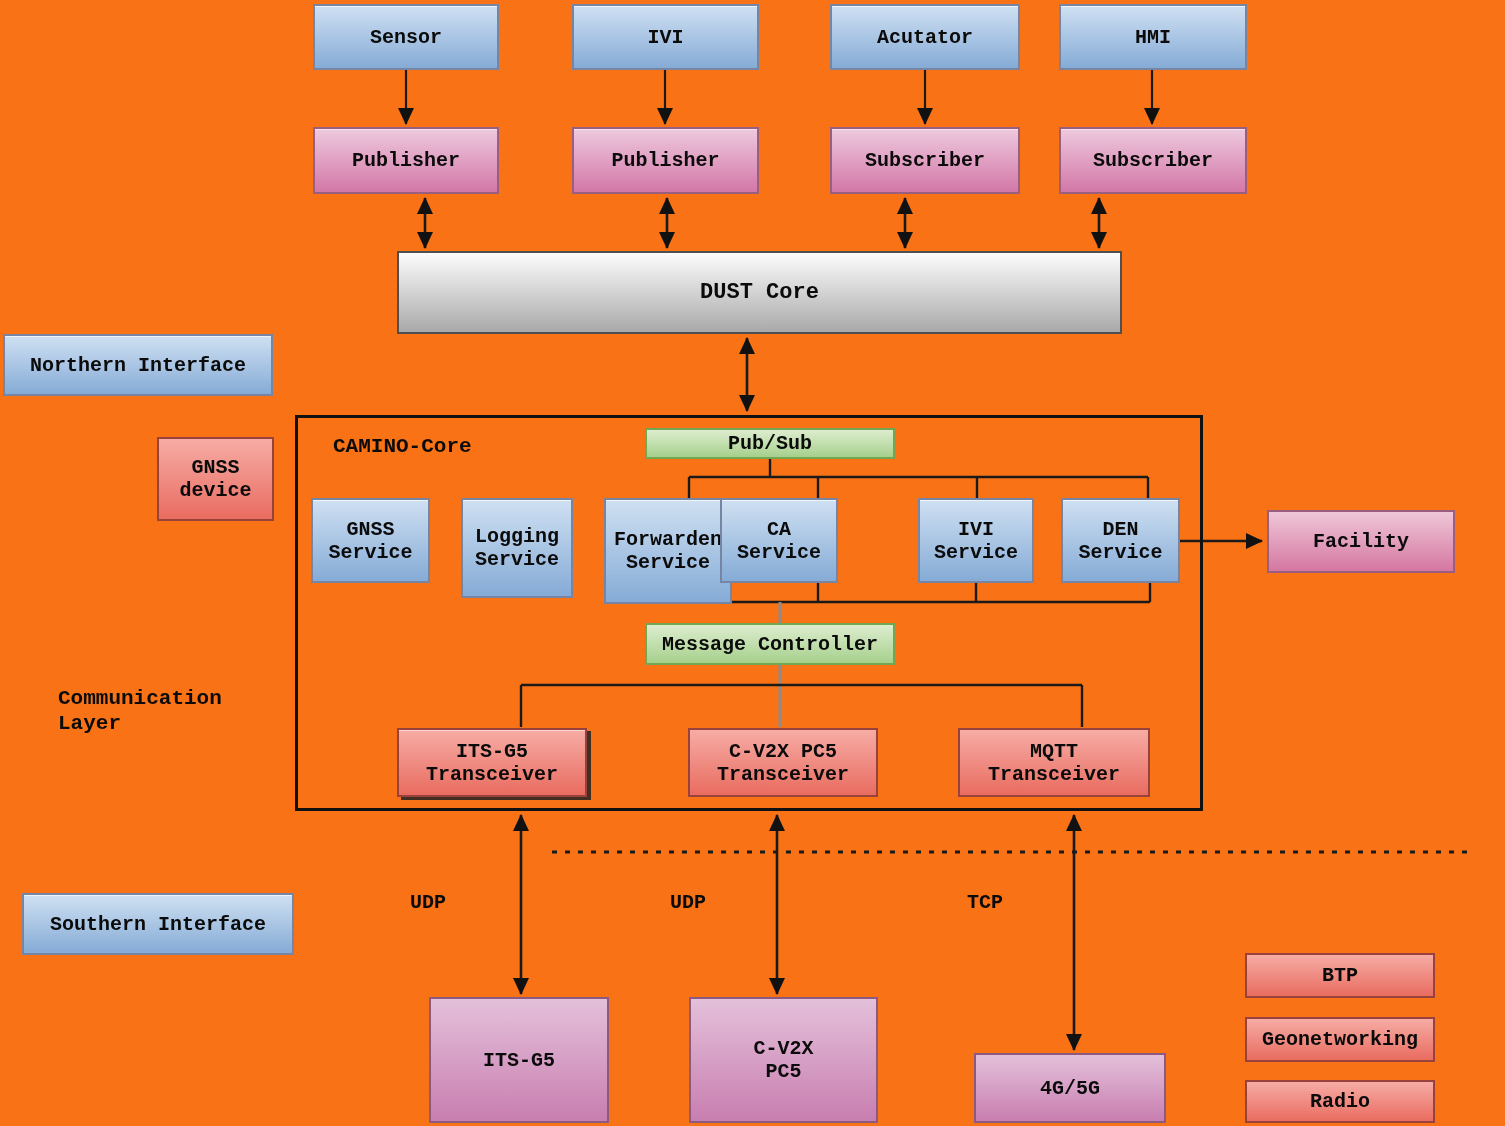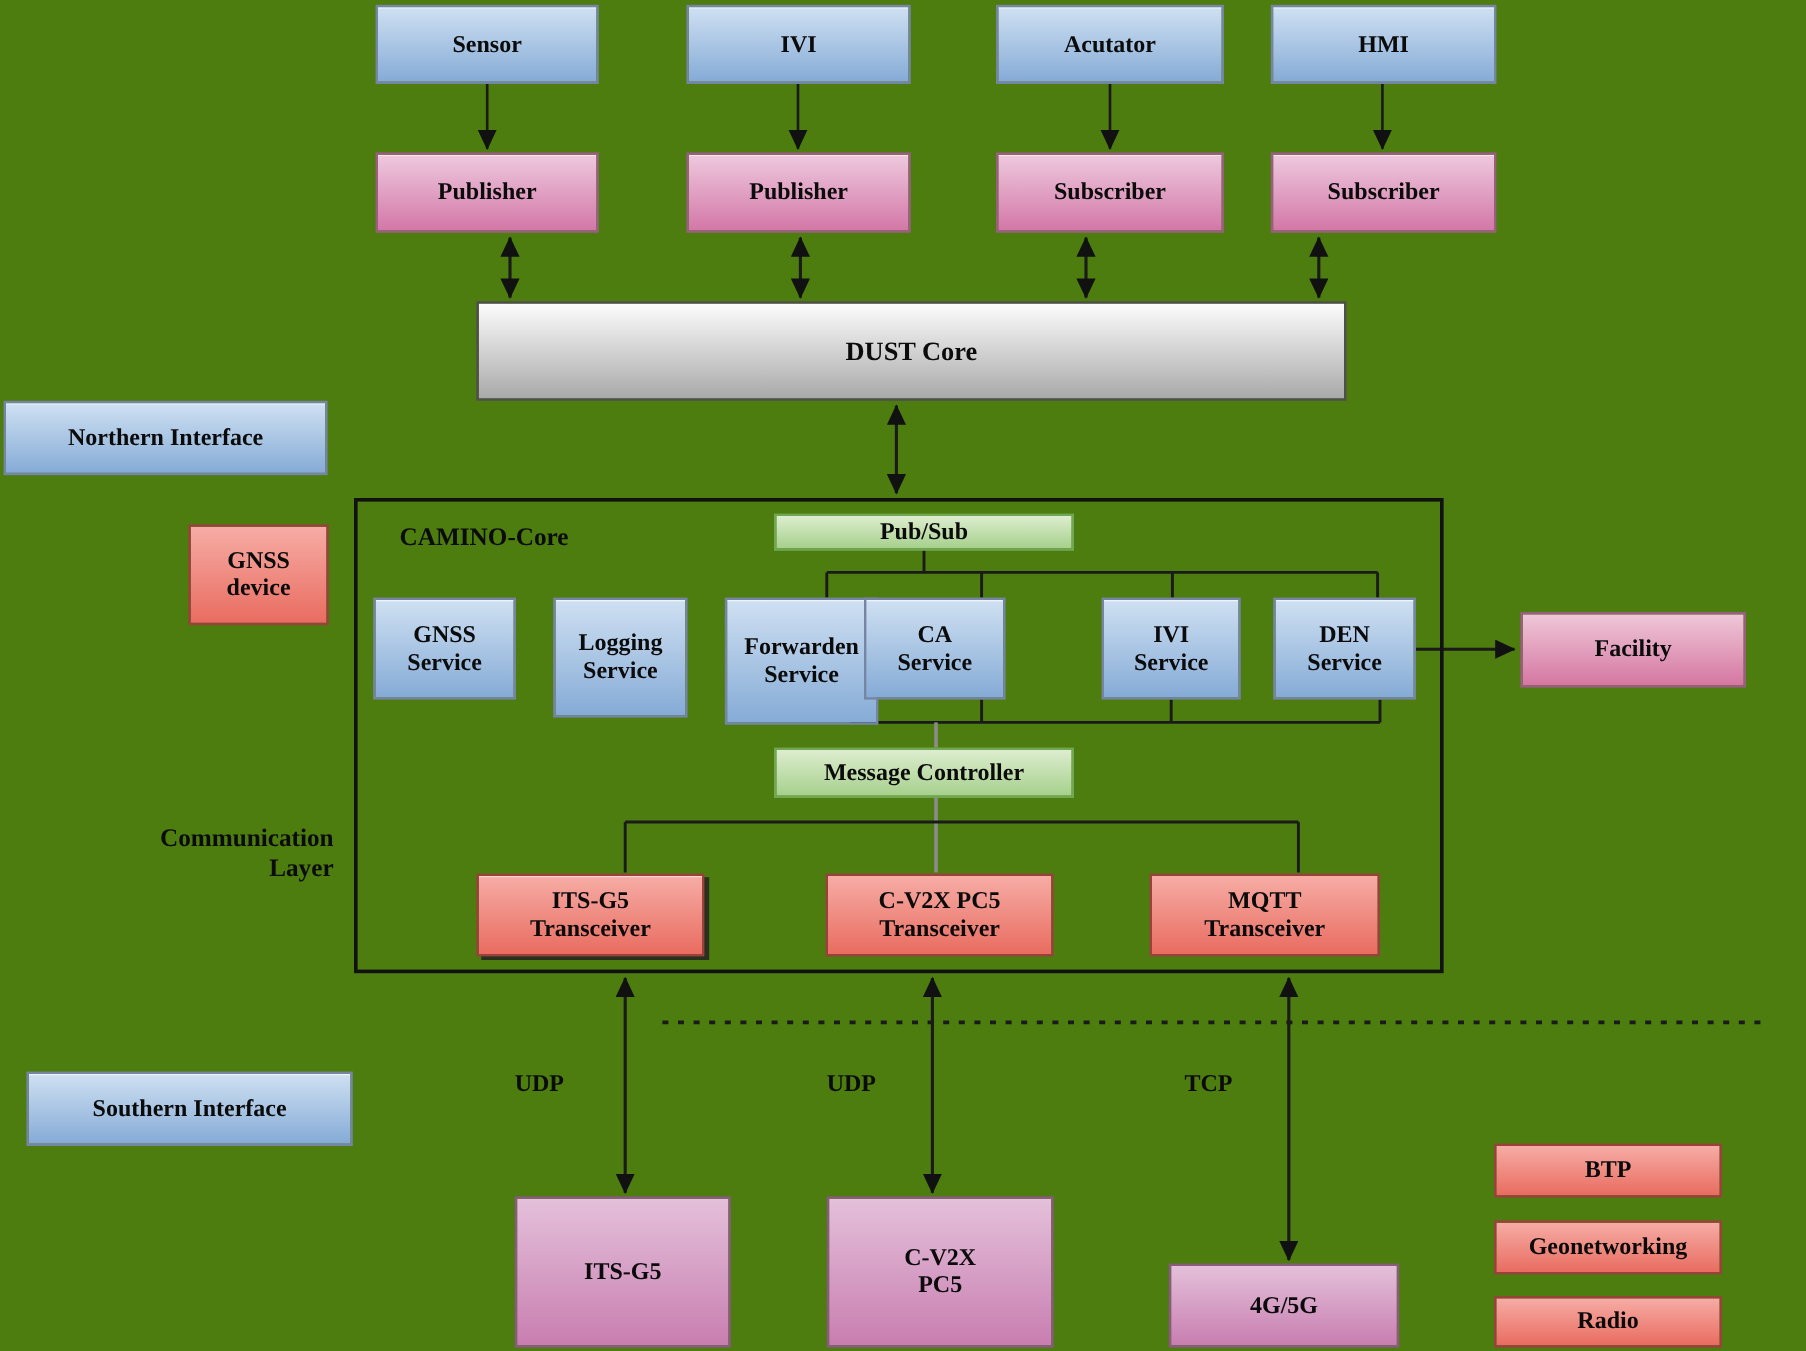--- a/index.html
+++ b/index.html
@@ -1,33 +1,33 @@
 <!DOCTYPE html>
 <html><head>
 <meta charset="utf-8">
 <style>
   html,body{margin:0;padding:0;background:#ffffff;}
   .canvas{
-    position:relative;width:1505px;height:1126px;background:#4d7c0f;overflow:hidden;
-    font-family:Liberation Serif, serif;color:#0b0b0b;
+    position:relative;width:1505px;height:1126px;background:#f97316;overflow:hidden;
+    font-family:Liberation Mono, monospace;color:#0b0b0b;
   }
   .box{
     position:absolute;display:flex;align-items:center;justify-content:center;
     text-align:center;font-weight:bold;white-space:pre-line;line-height:1.15;
     font-size:20px;box-sizing:border-box;
   }
   .blue{background:linear-gradient(#cfe0f2,#85abd6);border:2px solid #7585a3;box-shadow:inset 0 1px 0 rgba(255,255,255,.65);}
   .pinknode{background:linear-gradient(#eec9de,#d377a7);border:2px solid #9a5e81;box-shadow:inset 0 1px 0 rgba(255,255,255,.5);}
   .graybar{background:linear-gradient(#fcfcfc,#a9a9a9);border:2px solid #4f4f4f;font-size:22px;}
   .greennode{background:linear-gradient(#ddedcf,#a6d08c);border:2px solid #71a653;text-align:right;}
   .rednode{background:linear-gradient(#f6aca5,#e96c60);border:2px solid #99423c;}
   .purplenode{background:linear-gradient(#e4c0da,#c87eb0);border:2px solid #8a5a7f;}
   .facilitynode{background:linear-gradient(#efc7d8,#d577a1);border:2px solid #9a5e81;}
   .freelabel{
-    position:absolute;font-weight:bold;text-align:right;white-space:pre-line;
+    position:absolute;font-weight:bold;text-align:left;white-space:pre-line;
     font-size:20px;line-height:1.2;
   }
   .camino-frame{position:absolute;border:3px solid #111;background:transparent;box-sizing:border-box;}
   .camino-title{position:absolute;font-weight:bold;font-size:21px;text-align:center;}
   svg.wires{position:absolute;left:0;top:0;}
   .shadowed{box-shadow:4px 3px 0 rgba(35,35,35,.85), inset 0 1px 0 rgba(255,255,255,.5);}
 </style>
 </head>
 <body>
 

